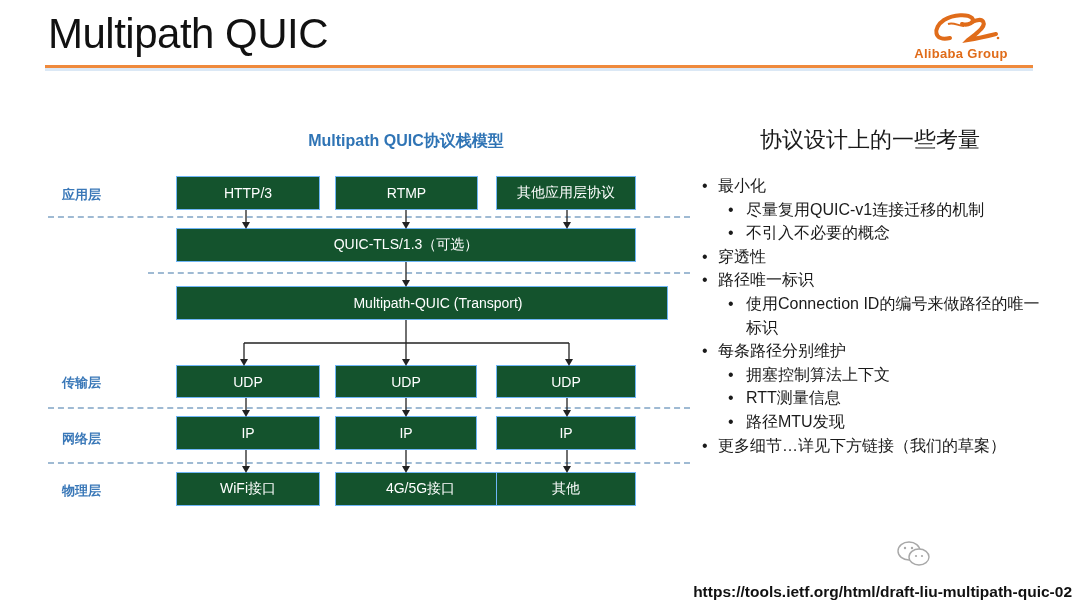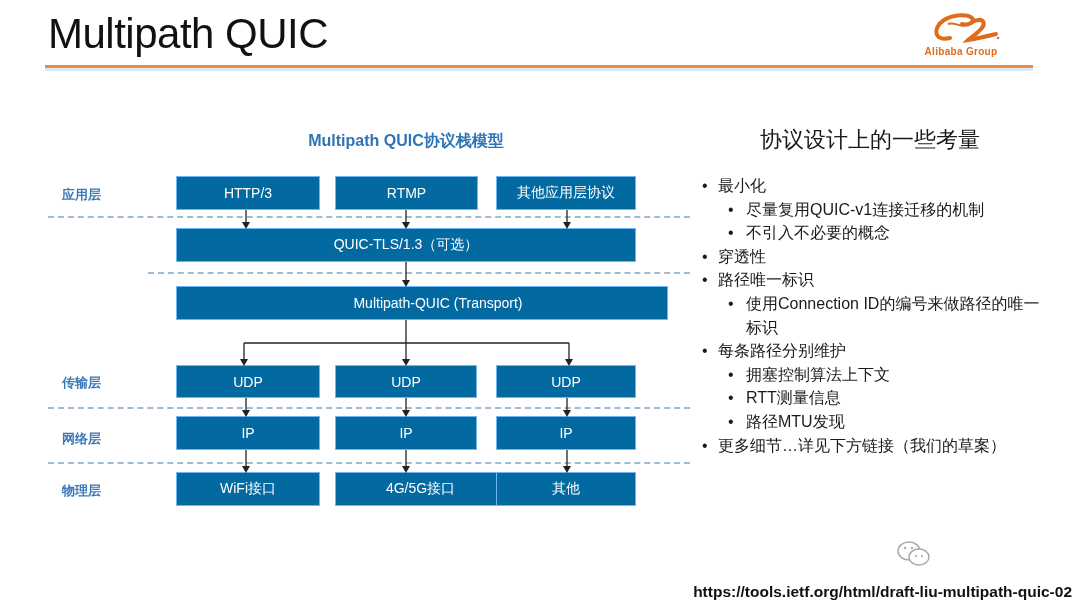--- a/index.html
+++ b/index.html
@@ -3,27 +3,27 @@
 <meta charset="utf-8">
 <style>
   html, body { margin:0; padding:0; }
   body { width:1080px; height:608px; background:#ffffff; position:relative; overflow:hidden;
          font-family:"Liberation Sans","DejaVu Sans",sans-serif; color:#1a1a1a; }
   .title { position:absolute; left:48px; top:10px; font-size:42px; font-weight:500; letter-spacing:-0.5px; color:#111; }
   .title-rule { position:absolute; left:45px; top:65px; width:988px; height:3px; background:#ef8a3c; }
   .title-rule2 { position:absolute; left:45px; top:68px; width:988px; height:3px; background:#dbe8f5; }
 
   .logo { position:absolute; left:888px; top:8px; width:146px; height:56px; }
-  .logo-text { position:absolute; left:0; top:38px; width:146px; text-align:center; font-size:10px; font-weight:bold; color:#e06c1a; letter-spacing:0.3px; }
+  .logo-text { position:absolute; left:0; top:38px; width:146px; text-align:center; font-size:13px; font-weight:bold; color:#e06c1a; letter-spacing:0.3px; }
 
   .diag-title { position:absolute; left:176px; width:460px; top:131px; text-align:center; font-size:16px; font-weight:bold; color:#2f74b5; }
 
   .layer-label { position:absolute; left:62px; font-size:13px; font-weight:bold; color:#3a78b8; }
 
-  .box { position:absolute; background:#0369a1; color:#ffffff; font-size:14px; display:flex; align-items:center; justify-content:center; box-shadow:0 0 0 1px #6fb6f7 inset; }
+  .box { position:absolute; background:#14532d; color:#ffffff; font-size:14px; display:flex; align-items:center; justify-content:center; box-shadow:0 0 0 1px #6fb6f7 inset; }
 
   .dash { position:absolute; height:0; border-top:2px dashed #9fbad3; }
 
   svg.conn { position:absolute; left:0; top:0; width:1080px; height:608px; pointer-events:none; }
 
   .rp-title { position:absolute; left:700px; width:340px; top:125px; text-align:center; font-size:22px; color:#1a1a1a; }
   .bullets { position:absolute; left:698px; top:174px; width:370px; font-size:16px; line-height:23.6px; color:#1a1a1a; }
   .b1 { position:relative; padding-left:20px; }
   .b1::before { content:"•"; position:absolute; left:4px; top:0; }
   .b2 { position:relative; padding-left:48px; }

